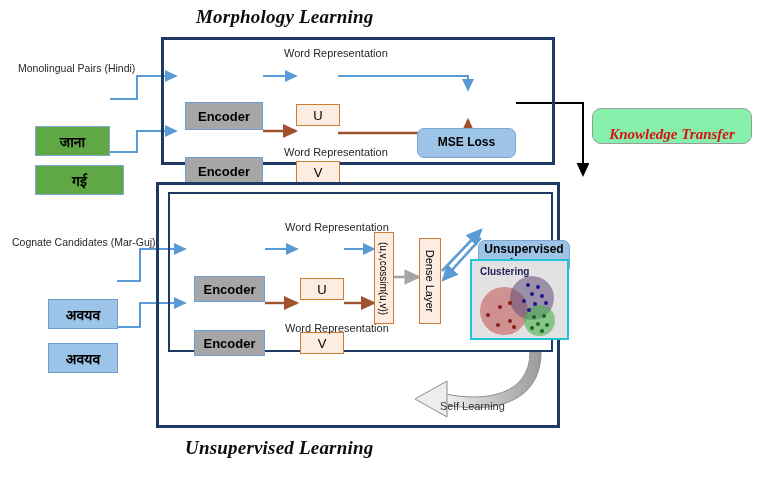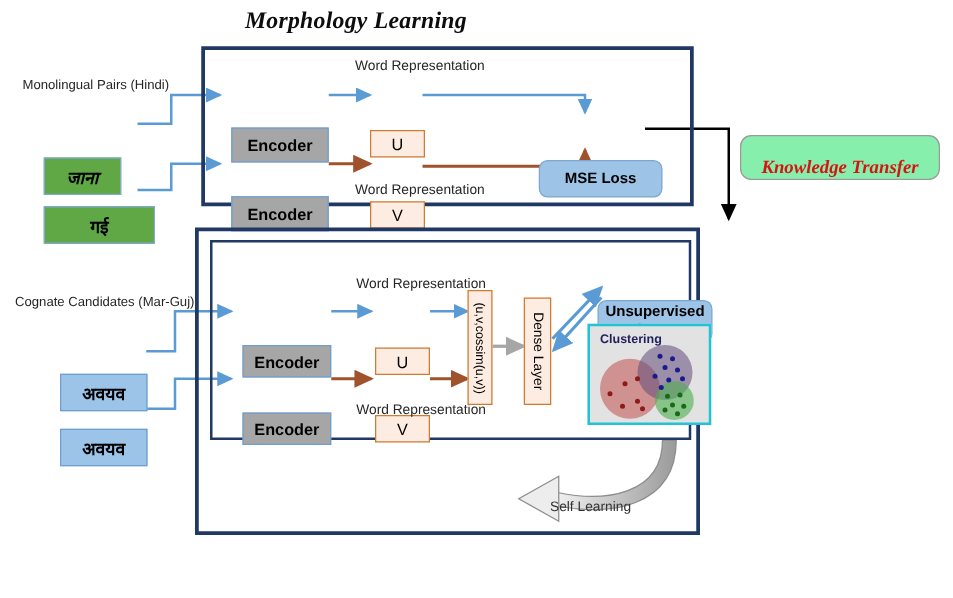--- a/index.html
+++ b/index.html
@@ -213,34 +213,34 @@
     <path d="M541,352 C541,406 487,414 443,404 L446,394 C484,402 530,396 530,352 Z" fill="url(#selfGrad)" stroke="#8c8c8c" stroke-width="1"></path>
     <path d="M447,381 L447,417 L415,399 Z" fill="#ededed" stroke="#8c8c8c" stroke-width="1"></path>
   </svg>
 
   <div class="abs sec-title" style="left:196px;top:6px;">Morphology Learning</div>
 
   <div class="abs frame" style="left:161px;top:37px;width:394px;height:128px;"></div>
 
   <div class="abs cap" style="left:18px;top:62px;">Monolingual Pairs  (Hindi)</div>
 
-  <div class="abs box box-green" style="left:35px;top:86px;width:62px;height:30px;font-style:italic;">जाना</div>
+  <div class="abs box box-green" style="left:35px;top:86px;width:75px;height:30px;">जाना</div>
   <div class="abs box box-green" style="left:35px;top:125px;width:89px;height:30px;">गई</div>
 
   <div class="abs cap-wr" style="left:284px;top:47px;">Word Representation</div>
 
   <div class="abs box box-gray" style="left:185px;top:62px;width:78px;height:28px;">Encoder</div>
   <div class="abs box box-gray" style="left:185px;top:117px;width:78px;height:28px;">Encoder</div>
 
   <div class="abs box box-orange" style="left:296px;top:64px;width:44px;height:22px;">U</div>
   <div class="abs box box-orange" style="left:296px;top:121px;width:44px;height:22px;">V</div>
 
   <div class="abs cap-wr" style="left:284px;top:146px;">Word Representation</div>
 
-  <div class="abs box box-loss" style="left:431px;top:88px;width:99px;height:30px;">MSE Loss</div>
+  <div class="abs box box-loss" style="left:417px;top:88px;width:99px;height:30px;">MSE Loss</div>
 
   <div class="abs box-kt" style="left:592px;top:108px;width:160px;height:36px;">
     <span class="kt-text">Knowledge Transfer</span>
   </div>
 
   <div class="abs frame" style="left:156px;top:182px;width:404px;height:246px;"></div>
   <div class="abs frame-inner" style="left:168px;top:192px;width:385px;height:160px;"></div>
 
   <div class="abs cap" style="left:12px;top:236px;">Cognate Candidates  (Mar-Guj)</div>
 
@@ -295,14 +295,15 @@
     <div class="dot" style="left:64px;top:61px;width:4px;height:4px;background:#176a17;"></div>
     <div class="dot" style="left:73px;top:62px;width:4px;height:4px;background:#176a17;"></div>
     <div class="dot" style="left:58px;top:65px;width:4px;height:4px;background:#176a17;"></div>
     <div class="dot" style="left:68px;top:68px;width:4px;height:4px;background:#176a17;"></div>
   </div>
 
   <div class="abs" style="left:440px;top:396px;">
     <span class="self-text">Self Learning</span>
   </div>
 
+  <div class="abs sec-title" style="left:185px;top:437px;">Unsupervised Learning</div>
 
 </div>
 
 </body></html>

